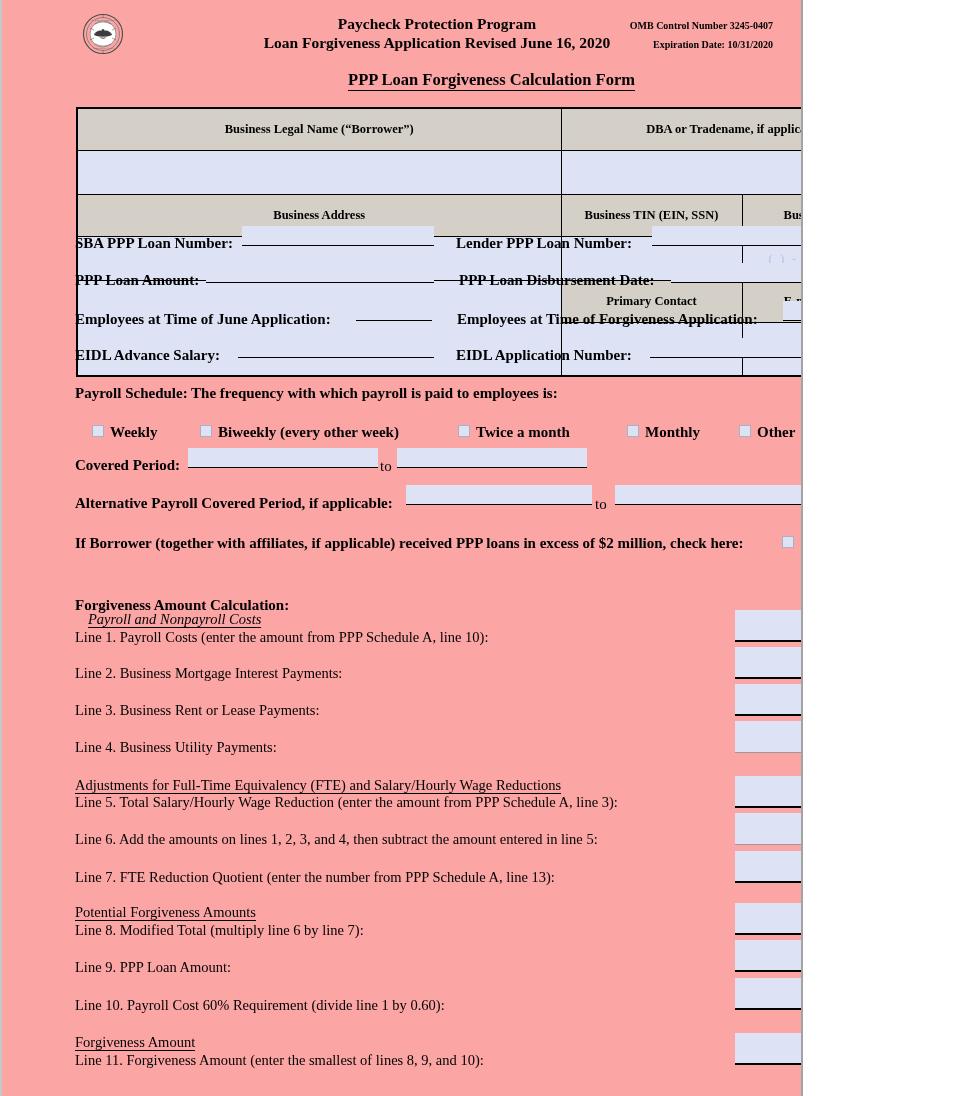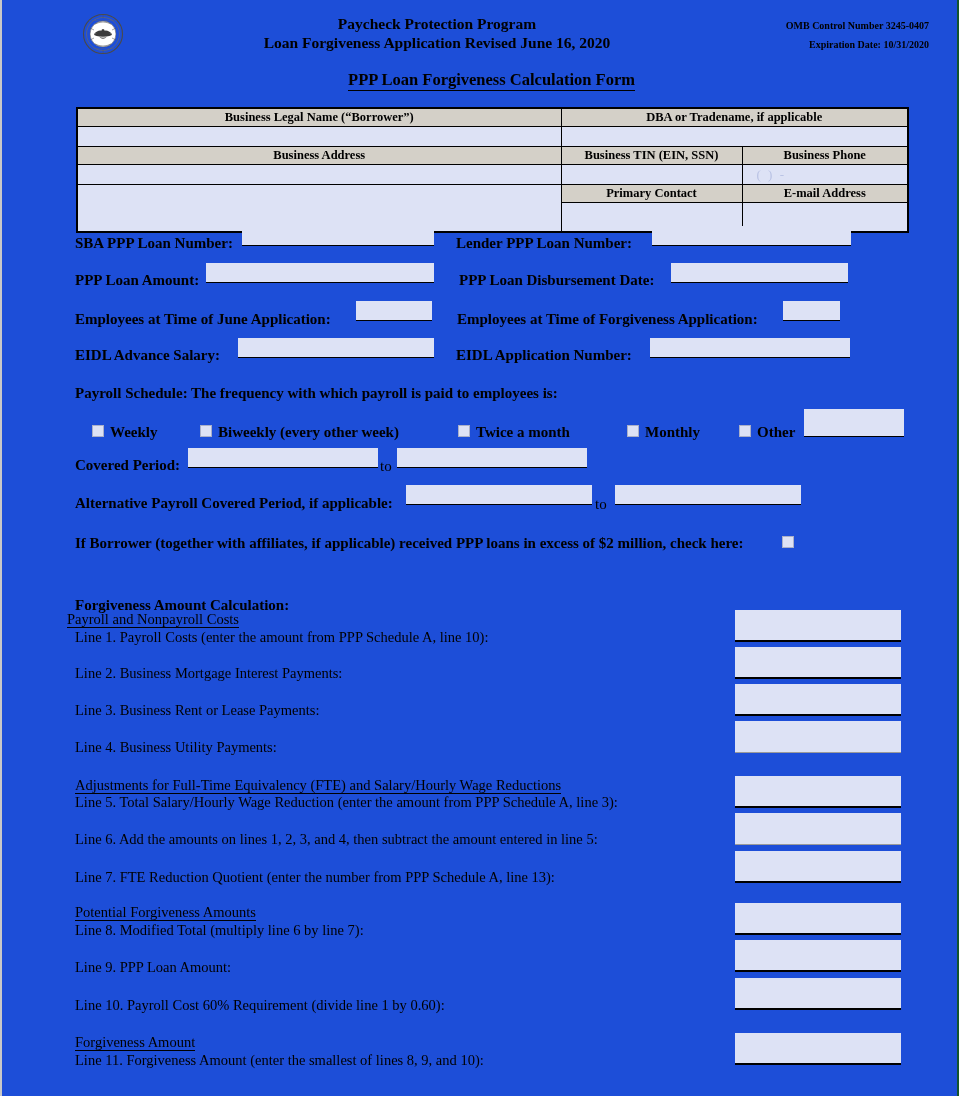--- a/index.html
+++ b/index.html
@@ -7,25 +7,25 @@
     margin: 0;
     padding: 0;
     background: #ffffff;
   }
   body {
     font-family: "Liberation Serif", "DejaVu Serif", serif;
     color: #000000;
   }
   .page {
     position: relative;
-    width: 959px;
+    width: 803px;
     height: 1096px;
-    background: #1d4ed8;
+    background: #fca5a5;
     border-left: 2px solid #c8c8c8;
-    border-right: 2px solid #14532d;
+    border-right: 2px solid #a3a3a3;
     box-sizing: border-box;
     overflow: hidden;
   }
 
   
   .header {
     position: relative;
     height: 66px;
   }
   .seal {
@@ -74,21 +74,21 @@
     position: absolute;
     left: 74px;
     top: 107px;
     width: 831px;
     border-collapse: collapse;
     table-layout: fixed;
     border: 2px solid #000;
   }
   .id-table td {
     border: 1.3px solid #000;
-    padding: 0;
+    padding: 12px;
     height: 18px;
     font-size: 12.5px;
     font-weight: bold;
     text-align: center;
     vertical-align: middle;
   }
   .id-table td.hd {
     background: #d4d0c8;
     height: 17px;
   }
@@ -303,21 +303,21 @@
   <div class="field ul" style="left:404px; top:485px; width:186px; height:20px;"></div>
   <div class="txt" style="left:73px; top:496px;">Alternative Payroll Covered Period, if applicable:</div>
   <div class="txt reg" style="left:593px; top:497px;">to</div>
   <div class="field ul" style="left:613px; top:485px; width:186px; height:20px;"></div>
 
   <div class="txt" style="left:73px; top:536px;">If Borrower (together with affiliates, if applicable) received PPP loans in excess of $2 million, check here:</div>
   <div class="cbox" style="left:780px; top:536px;"></div>
 
   <div class="txt" style="left:73px; top:598px;">Forgiveness Amount Calculation:</div>
 
-  <div class="sec-head" style="left:65px; top:612px;">
+  <div class="sec-head" style="left:86px; top:612px;font-style:italic;">
     <span>Payroll and Nonpayroll Costs</span>
   </div>
   <div class="line-lbl" style="left:73px; top:630px;">Line 1. Payroll Costs (enter the amount from PPP Schedule A, line 10):</div>
   <div class="amt" style="top:610px;"></div>
 
   <div class="line-lbl" style="left:73px; top:666px;">Line 2. Business Mortgage Interest Payments:</div>
   <div class="amt" style="top:647px;"></div>
 
   <div class="line-lbl" style="left:73px; top:703px;">Line 3. Business Rent or Lease Payments:</div>
   <div class="amt" style="top:684px;"></div>

